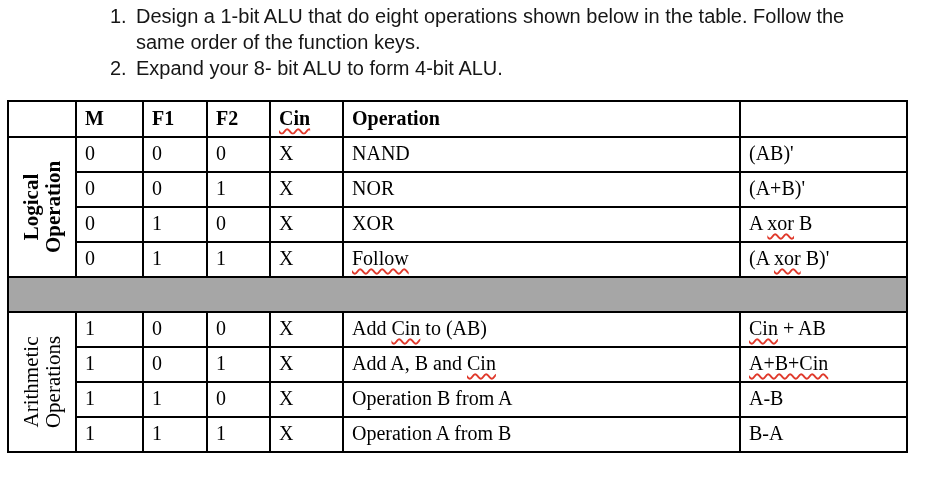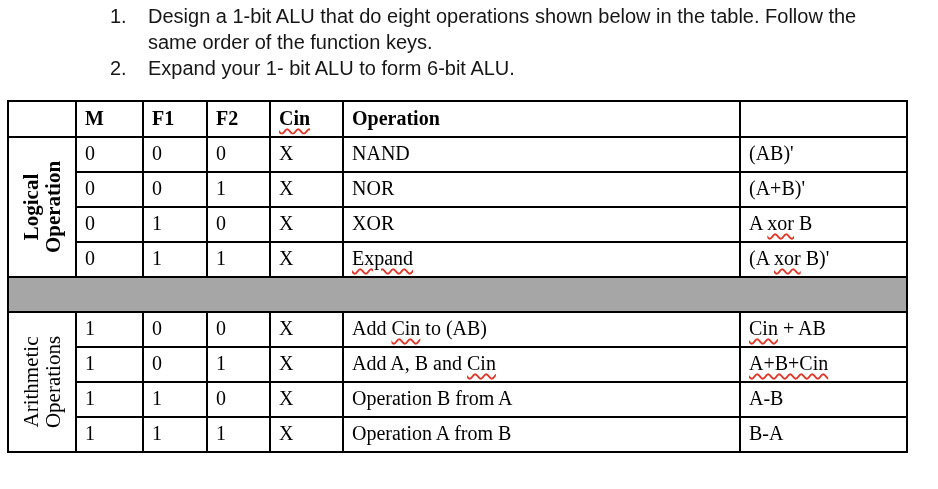--- a/index.html
+++ b/index.html
@@ -24,21 +24,20 @@
     display: flex;
     font-size: 20px;
     line-height: 26px;
     color: #161616;
   }
   .instr-num {
     flex: 0 0 26px;
   }
   .instr-text {
     width: 756px;
-    margin-left: 12px;
   }
 
   
   .alu-table-wrap {
     position: absolute;
     left: 7px;
     top: 100px;
   }
   table.alu {
     border-collapse: collapse;
@@ -95,21 +94,21 @@
 
 <div class="page">
 
   <div class="instructions">
     <div class="instr-item">
       <span class="instr-num">1.</span>
       <span class="instr-text">Design a 1-bit ALU that do eight operations shown below in the table. Follow the same order of the function keys.</span>
     </div>
     <div class="instr-item">
       <span class="instr-num">2.</span>
-      <span class="instr-text">Expand your 1- bit ALU to form 6-bit ALU.</span>
+      <span class="instr-text">Expand your 8- bit ALU to form 4-bit ALU.</span>
     </div>
   </div>
 
   <div class="alu-table-wrap">
     <table class="alu">
       <colgroup>
         <col style="width:68px">
         <col style="width:67px">
         <col style="width:64px">
         <col style="width:63px">
@@ -157,21 +156,21 @@
             <td>0</td>
             <td>X</td>
             <td><span>XOR</span></td>
             <td><span>A </span><span class="sq">xor</span><span> B</span></td>
           </tr>
           <tr>
             <td>0</td>
             <td>1</td>
             <td>1</td>
             <td>X</td>
-            <td><span class="sq">Expand</span></td>
+            <td><span class="sq">Follow</span></td>
             <td><span>(A </span><span class="sq">xor</span><span> B)'</span></td>
           </tr>
           <tr class="sep-row">
             <td colspan="7"></td>
           </tr>
           <tr>
             <td class="rot-cell" rowspan="4">
               <div class="rot">
                 <div>Arithmetic</div>
                 <div>Operations</div>

